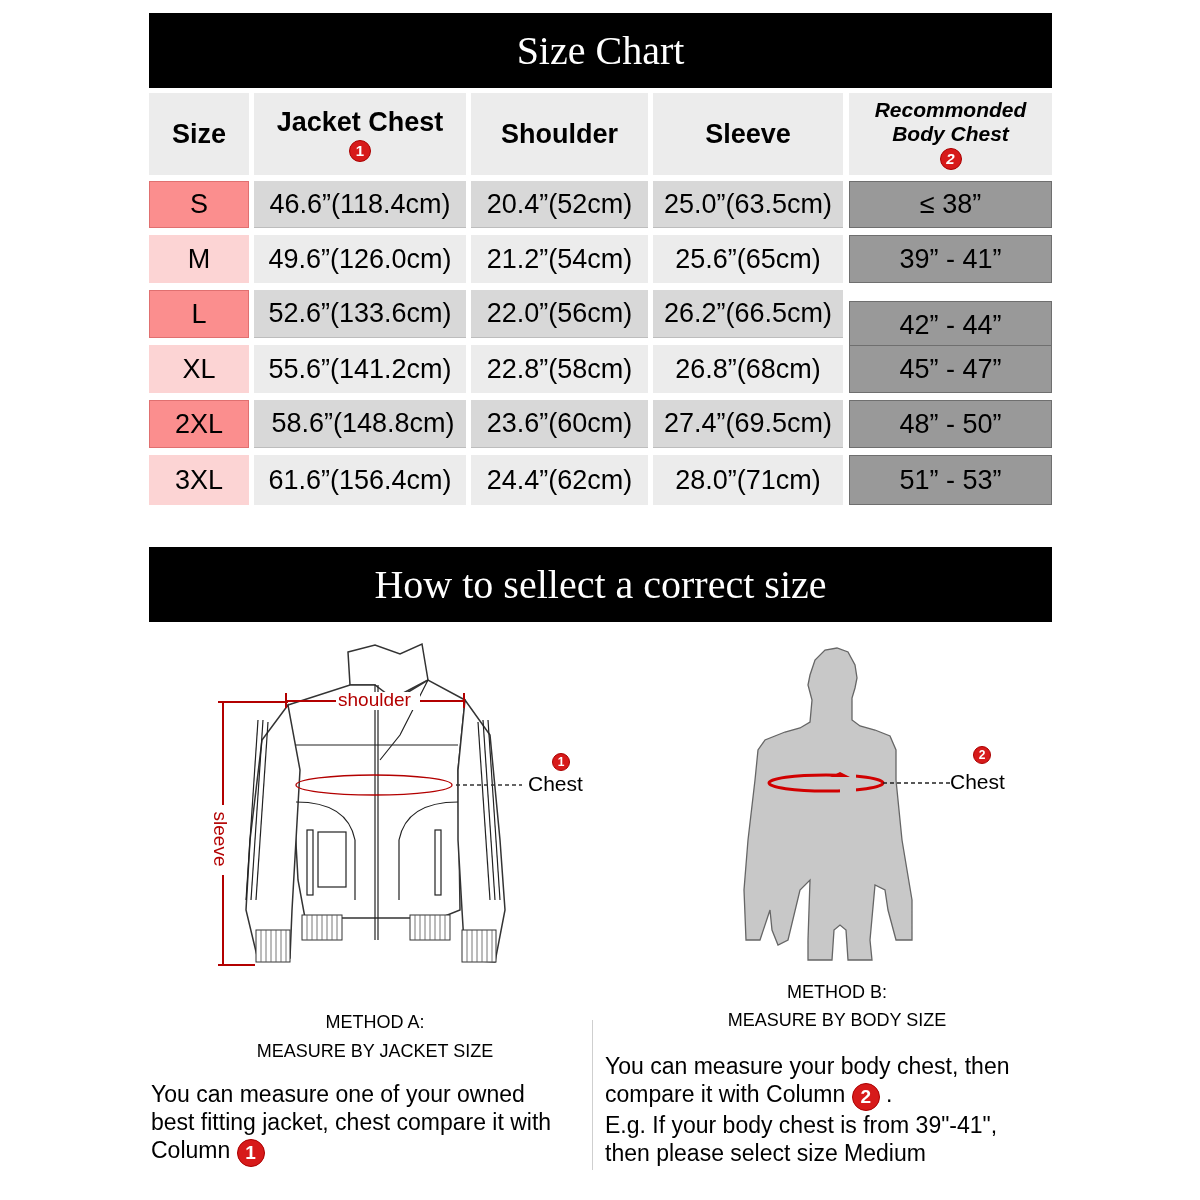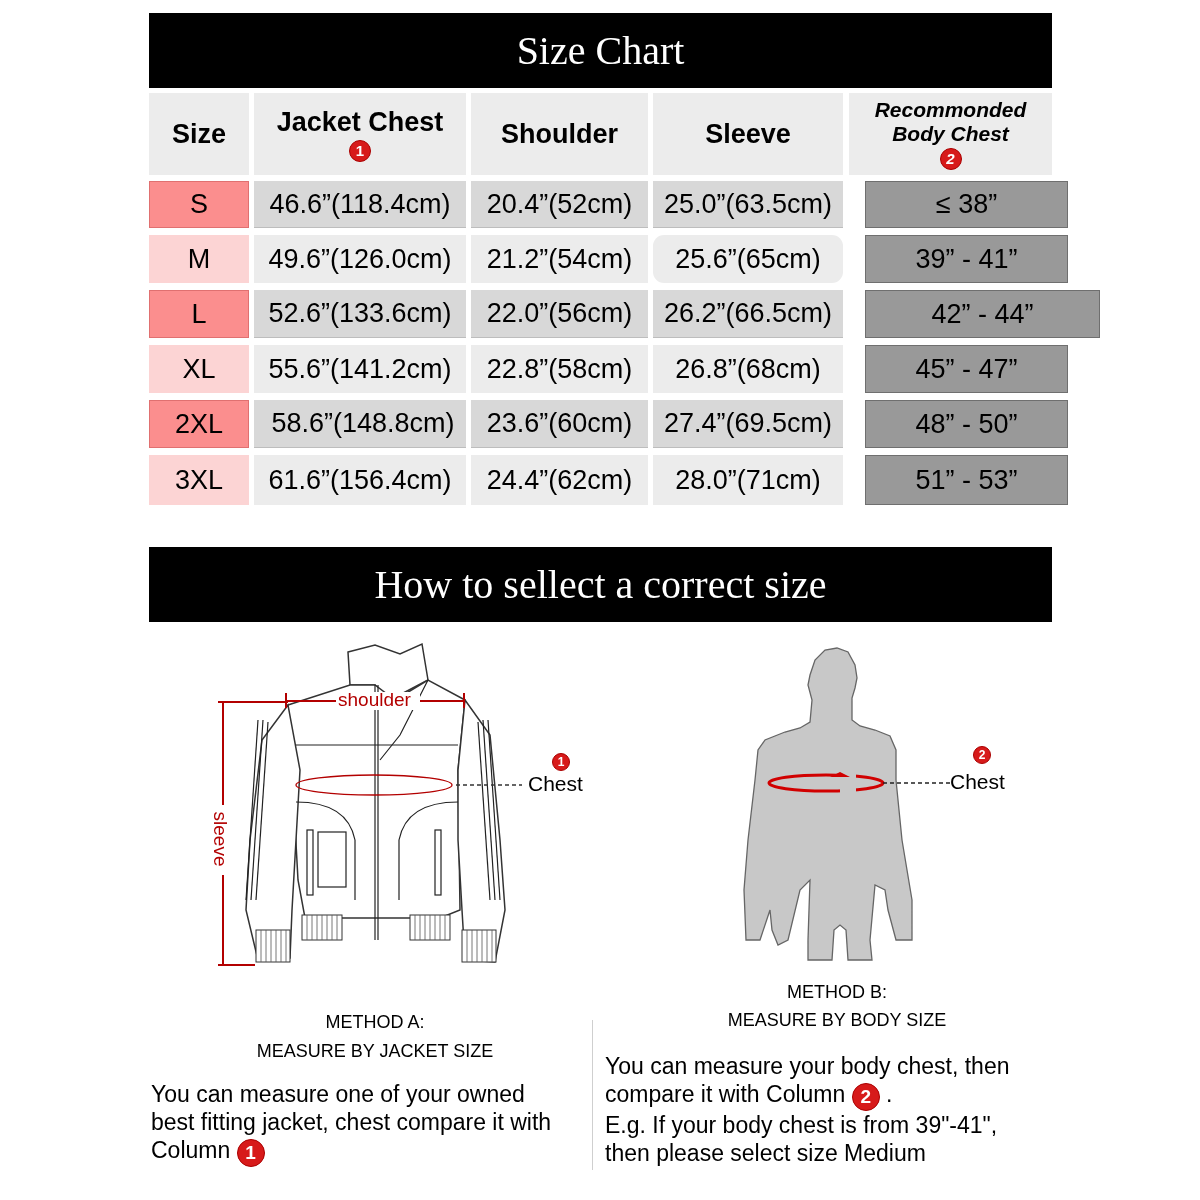--- a/index.html
+++ b/index.html
@@ -11,21 +11,21 @@
   .grid { position: absolute; left: 149px; top: 93px; width: 903px; }
   .cell { position: absolute; display: flex; align-items: center; justify-content: center; font-size: 27px; box-sizing: border-box; white-space: nowrap; }
   .hdr { background: #ececec; font-weight: bold; flex-direction: column; font-size: 27px; }
   .hdr.small { font-size: 21px; line-height: 24px; font-style: italic; }
   .badge { display: inline-flex; width: 20px; height: 20px; border-radius: 50%; background: #d71a1a; color: #fff; font-size: 15px; font-weight: bold; align-items: center; justify-content: center; margin-top: 2px; border: 1px solid #a00; }
   .badge.lg { width: 26px; height: 26px; font-size: 19px; vertical-align: middle; }
   .sz-odd { background: #fb8e8e; border: 1px solid #e07070; }
   .sz-even { background: #fcd4d4; }
   .val-odd { background: #d8d8d8; border-bottom: 1px solid #bdbdbd; }
   .val-even { background: #ececec; }
-  .rec { background: #999999; border: 1px solid #6f6f6f; margin-left: 16px; }
+  .rec { background: #999999; border: 1px solid #6f6f6f; }
 
   .diagram { position: absolute; }
   .lbl-red { color: #b30000; }
   .method-title { position: absolute; color: #000000; font-size: 18px; text-align: center; }
   .method-sub { position: absolute; font-size: 18px; text-align: center; }
   .desc { position: absolute; font-size: 23px; line-height: 28px; }
   .divider { position: absolute; left: 592px; top: 1020px; width: 1px; height: 150px; background: #cfcfcf; }
 </style>
 </head>
 <body>
@@ -57,28 +57,28 @@
 
   <div class="cell sz-odd" style="left:0;top:88px;width:100px;height:47px;">S</div>
   <div class="cell val-odd" style="left:105px;top:88px;width:212px;height:47px;">46.6”(118.4cm)</div>
   <div class="cell val-odd" style="left:322px;top:88px;width:177px;height:47px;">20.4”(52cm)</div>
   <div class="cell val-odd" style="left:504px;top:88px;width:190px;height:47px;">25.0”(63.5cm)</div>
   <div class="cell rec" style="left:700px;top:88px;width:203px;height:47px;">≤ 38”</div>
 
   <div class="cell sz-even" style="left:0;top:142px;width:100px;height:48px;">M</div>
   <div class="cell val-even" style="left:105px;top:142px;width:212px;height:48px;">49.6”(126.0cm)</div>
   <div class="cell val-even" style="left:322px;top:142px;width:177px;height:48px;">21.2”(54cm)</div>
-  <div class="cell val-even" style="left:504px;top:142px;width:190px;height:48px;border-radius:11px;">25.6”(65cm)</div>
+  <div class="cell val-even" style="left:504px;top:142px;width:190px;height:48px;">25.6”(65cm)</div>
   <div class="cell rec" style="left:700px;top:142px;width:203px;height:48px;">39” - 41”</div>
 
   <div class="cell sz-odd" style="left:0;top:197px;width:100px;height:48px;">L</div>
   <div class="cell val-odd" style="left:105px;top:197px;width:212px;height:48px;">52.6”(133.6cm)</div>
   <div class="cell val-odd" style="left:322px;top:197px;width:177px;height:48px;">22.0”(56cm)</div>
   <div class="cell val-odd" style="left:504px;top:197px;width:190px;height:48px;">26.2”(66.5cm)</div>
-  <div class="cell rec" style="left:700px;top:197px;width:235px;height:48px;">42” - 44”</div>
+  <div class="cell rec" style="left:700px;top:208px;width:203px;height:48px;">42” - 44”</div>
 
   <div class="cell sz-even" style="left:0;top:252px;width:100px;height:48px;">XL</div>
   <div class="cell val-even" style="left:105px;top:252px;width:212px;height:48px;">55.6”(141.2cm)</div>
   <div class="cell val-even" style="left:322px;top:252px;width:177px;height:48px;">22.8”(58cm)</div>
   <div class="cell val-even" style="left:504px;top:252px;width:190px;height:48px;">26.8”(68cm)</div>
   <div class="cell rec" style="left:700px;top:252px;width:203px;height:48px;">45” - 47”</div>
 
   <div class="cell sz-odd" style="left:0;top:307px;width:100px;height:48px;">2XL</div>
   <div class="cell val-odd" style="left:105px;top:307px;width:212px;height:48px;padding-left:6px;">58.6”(148.8cm)</div>
   <div class="cell val-odd" style="left:322px;top:307px;width:177px;height:48px;">23.6”(60cm)</div>

